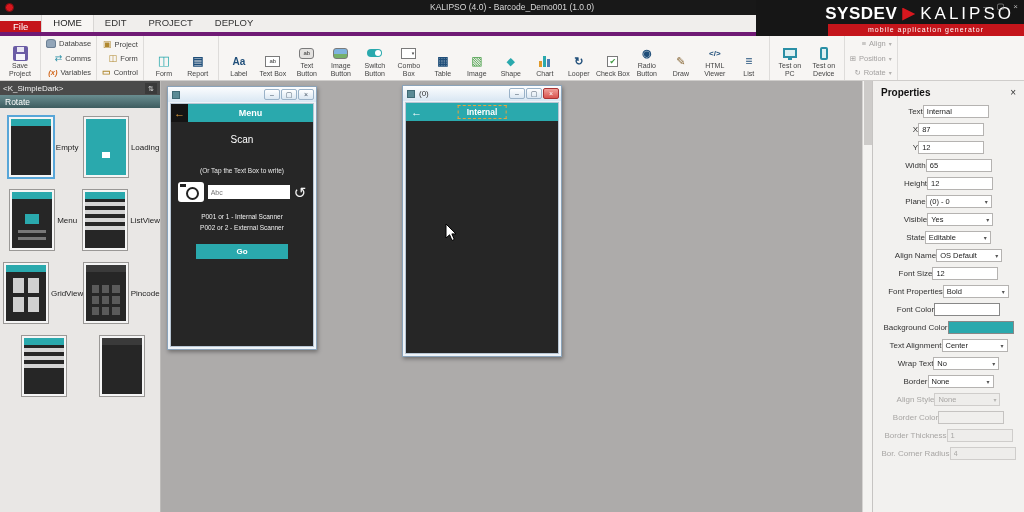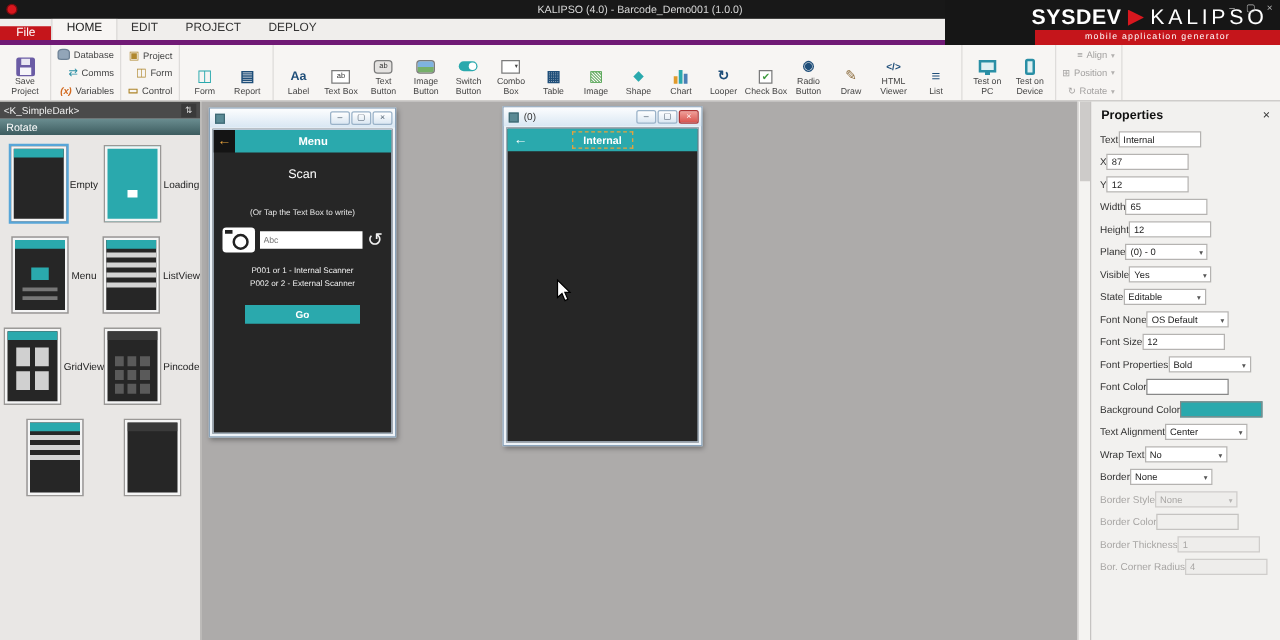--- a/index.html
+++ b/index.html
@@ -156,21 +156,21 @@
   #vscroll { position:absolute; left:862px; top:81px; width:10px; bottom:0; background:#f4f3f1;
              border-left:1px solid #d5d3d1; }
   .vthumb { position:absolute; left:1px; top:0; width:8px; height:64px; background:#cdcbc9; }
 
   
   #props { position:absolute; left:872px; top:81px; right:0; bottom:0; background:#f2f1ef;
            border-left:1px solid #c6c4c2; }
   .phead { display:flex; justify-content:space-between; align-items:center; padding:6px 8px 7px 8px; }
   .phead .pt { font-size:10px; font-weight:bold; color:#111; }
   .phead .px { font-size:10px; color:#333; }
-  .prow { display:flex; align-items:center; justify-content:flex-start; margin:0 7px 5px 7px; height:13px; }
+  .prow { display:flex; align-items:center; justify-content:center; margin:0 7px 5px 7px; height:13px; }
   .plabel { font-size:8px; color:#333; }
   .plabel.dis { color:#a8a6a4; }
   .pctl { width:66px; height:13px; border:1px solid #b5b3b1; background:#fff; font-size:7.5px;
           color:#222; display:flex; align-items:center; padding:0 3px;
           font-family:"Liberation Sans", sans-serif; }
   input.pctl { outline:none; }
   .pctl.sel { justify-content:space-between; }
   .pctl .arrw { font-size:6px; color:#555; }
   .pctl.dis { background:#eeedeb; color:#a8a6a4; border-color:#cfcdcb; }
   .pctl.dis .arrw { color:#b5b3b1; }
@@ -596,21 +596,21 @@
       </div>
     </div>
     <div class="prow">
       <span class="plabel">State</span>
       <div class="pctl sel">
         <span>Editable</span>
         <span class="arrw">▾</span>
       </div>
     </div>
     <div class="prow">
-      <span class="plabel">Font None</span>
+      <span class="plabel">Align Name</span>
       <div class="pctl sel">
         <span>OS Default</span>
         <span class="arrw">▾</span>
       </div>
     </div>
     <div class="prow">
       <span class="plabel">Font Size</span>
       <input class="pctl" value="12" style="">
     </div>
     <div class="prow">
@@ -643,21 +643,21 @@
       </div>
     </div>
     <div class="prow">
       <span class="plabel">Border</span>
       <div class="pctl sel">
         <span>None</span>
         <span class="arrw">▾</span>
       </div>
     </div>
     <div class="prow">
-      <span class="plabel dis">Border Style</span>
+      <span class="plabel dis">Align Style</span>
       <div class="pctl sel dis">
         <span>None</span>
         <span class="arrw">▾</span>
       </div>
     </div>
     <div class="prow">
       <span class="plabel dis">Border Color</span>
       <div class="swatch dis" style="background: rgb(240, 239, 237);"></div>
     </div>
     <div class="prow">

